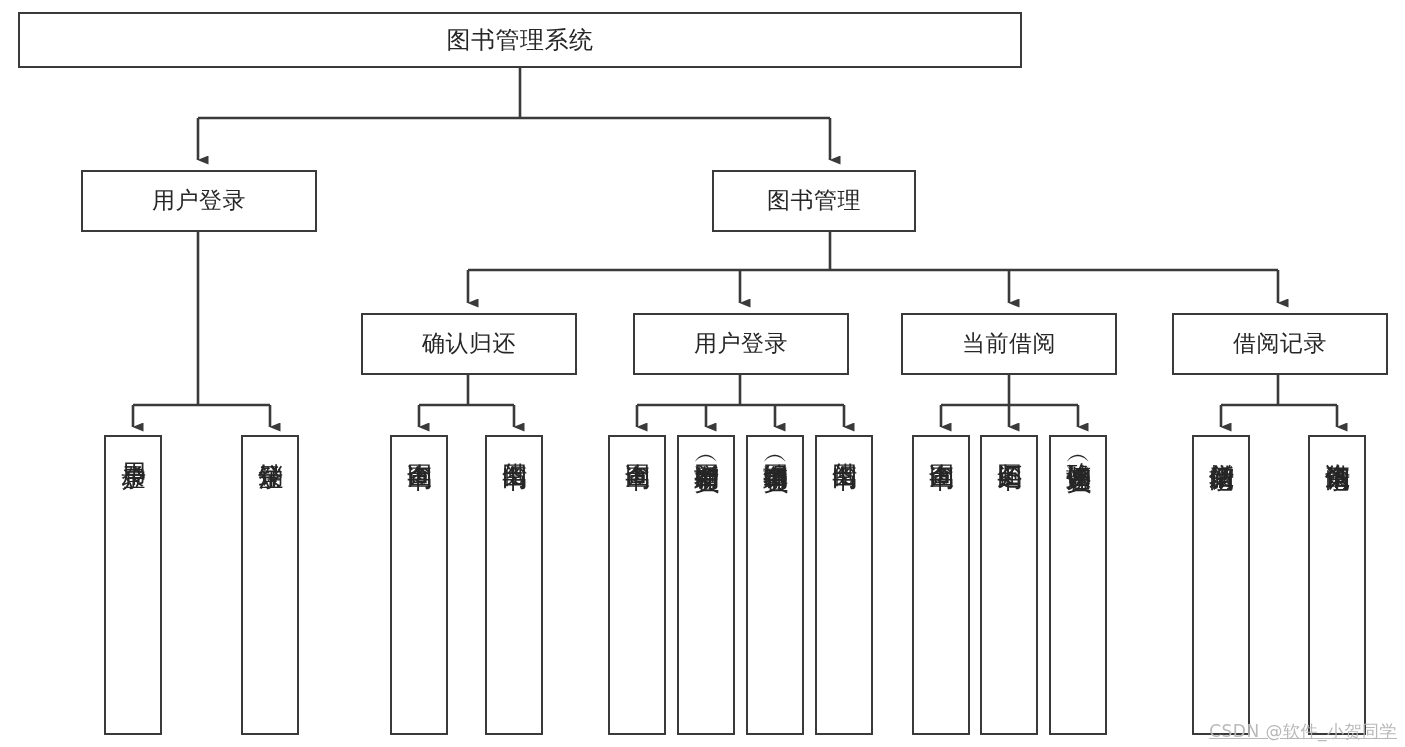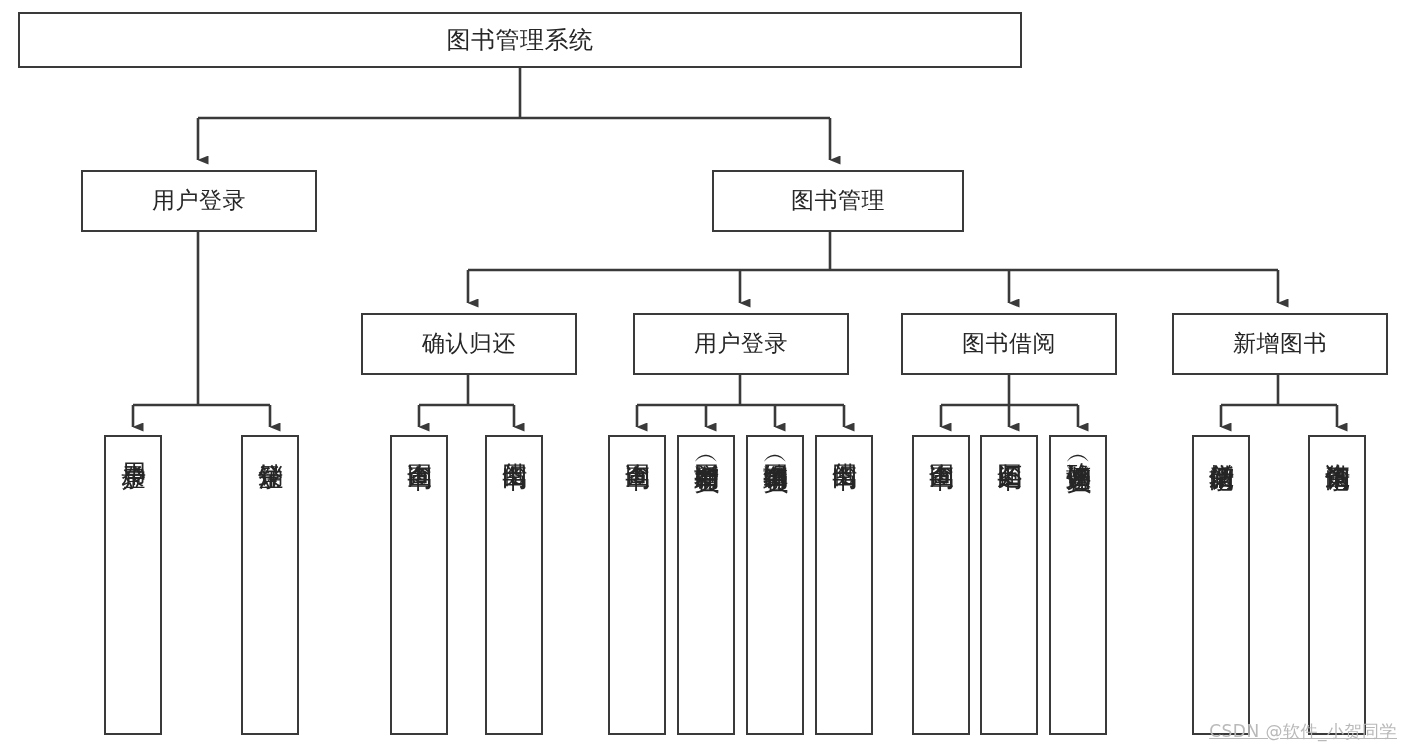--- a/index.html
+++ b/index.html
@@ -131,35 +131,35 @@
     </g>
   </svg>
 
   <div class="node h root" style="left:18px; top:12px; width:1004px; height:56px;">
     <span class="lbl">图书管理系统</span>
   </div>
 
   <div class="node h" style="left:81px; top:170px; width:236px; height:62px;">
     <span class="lbl">用户登录</span>
   </div>
-  <div class="node h" style="left:712px; top:170px; width:252px; height:62px;">
+  <div class="node h" style="left:712px; top:170px; width:204px; height:62px;">
     <span class="lbl">图书管理</span>
   </div>
 
   <div class="node h" style="left:361px; top:313px; width:216px; height:62px;">
     <span class="lbl">确认归还</span>
   </div>
   <div class="node h" style="left:633px; top:313px; width:216px; height:62px;">
     <span class="lbl">用户登录</span>
   </div>
   <div class="node h" style="left:901px; top:313px; width:216px; height:62px;">
-    <span class="lbl">图书借阅</span>
+    <span class="lbl">当前借阅</span>
   </div>
   <div class="node h" style="left:1172px; top:313px; width:216px; height:62px;">
-    <span class="lbl">新增图书</span>
+    <span class="lbl">借阅记录</span>
   </div>
 
   <div class="node v" style="left:104px; top:435px; width:58px; height:300px;">
     <span class="lbl">用户登录</span>
   </div>
   <div class="node v" style="left:241px; top:435px; width:58px; height:300px;">
     <span class="lbl">注销登录</span>
   </div>
 
   <div class="node v" style="left:390px; top:435px; width:58px; height:300px;">

